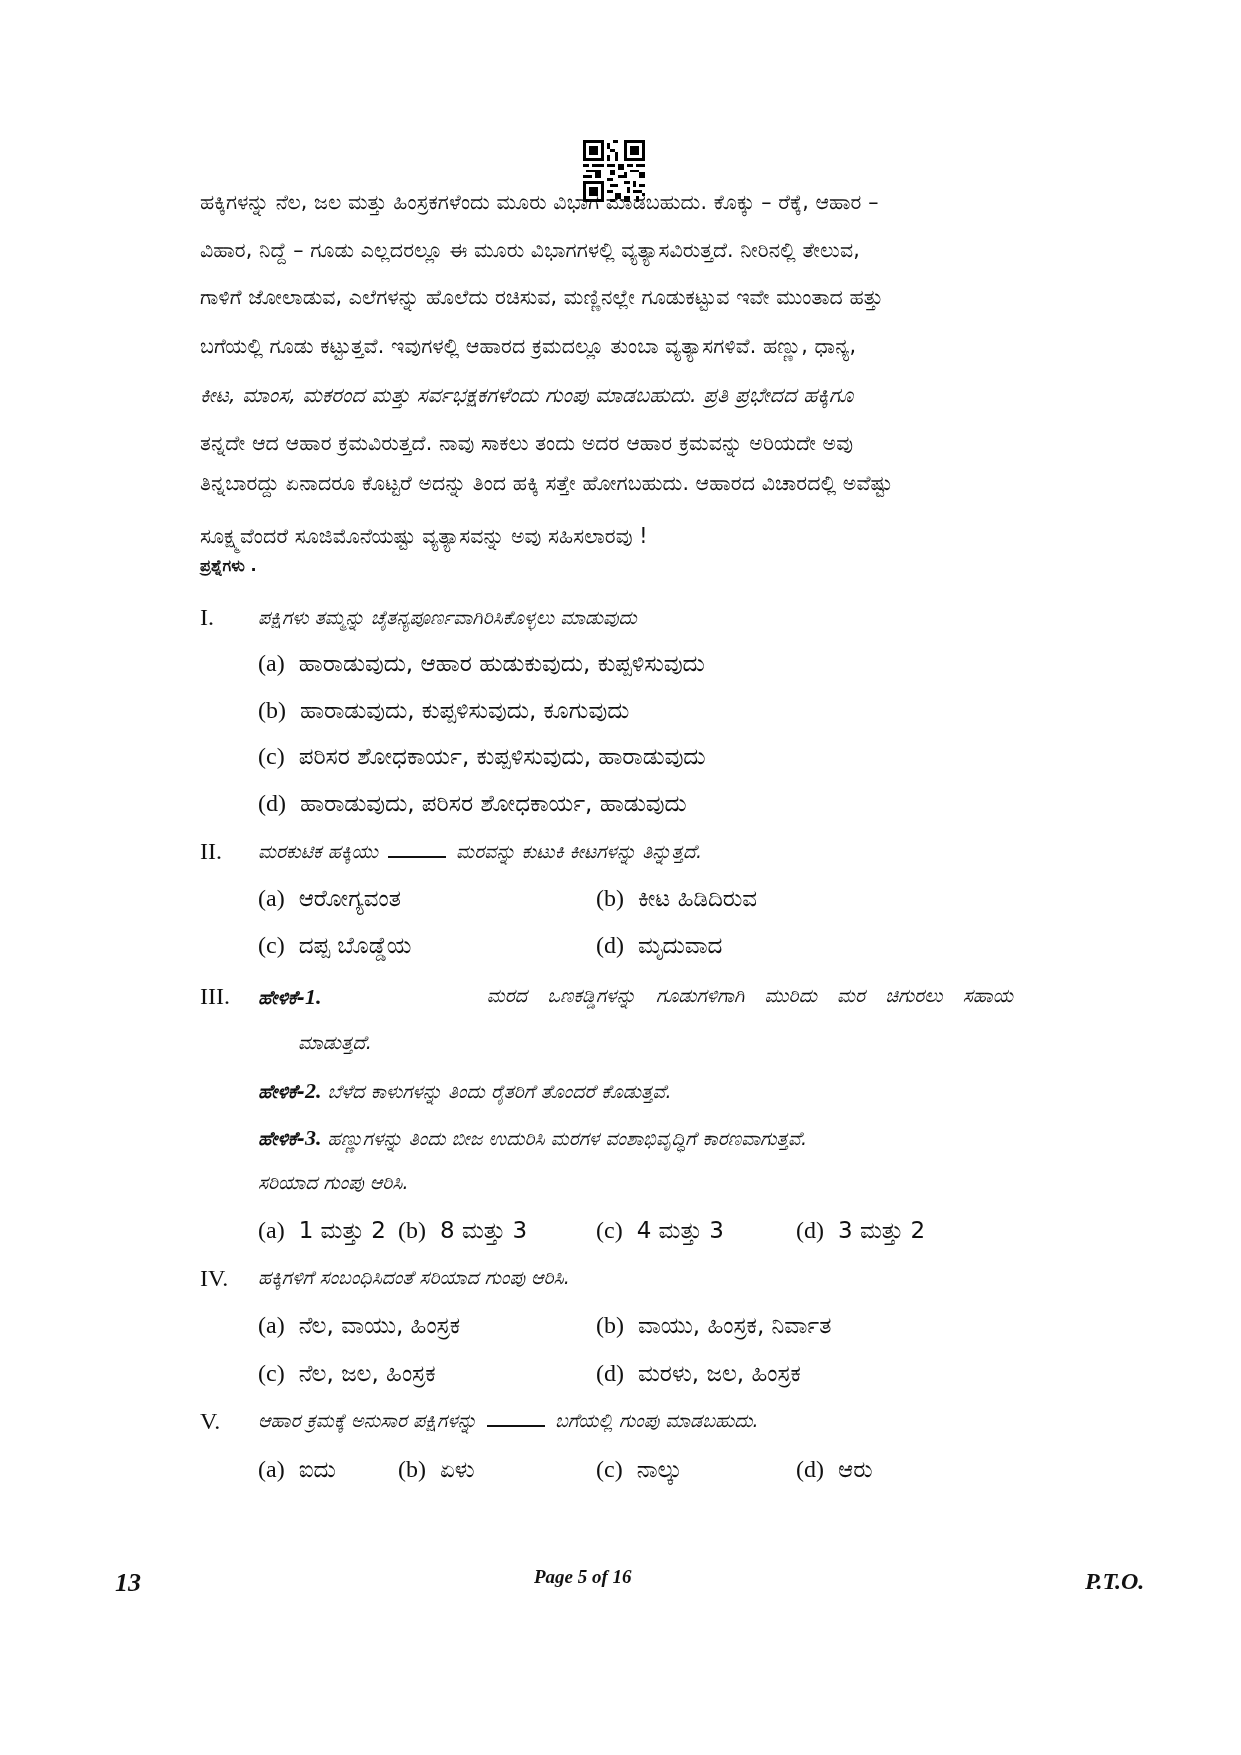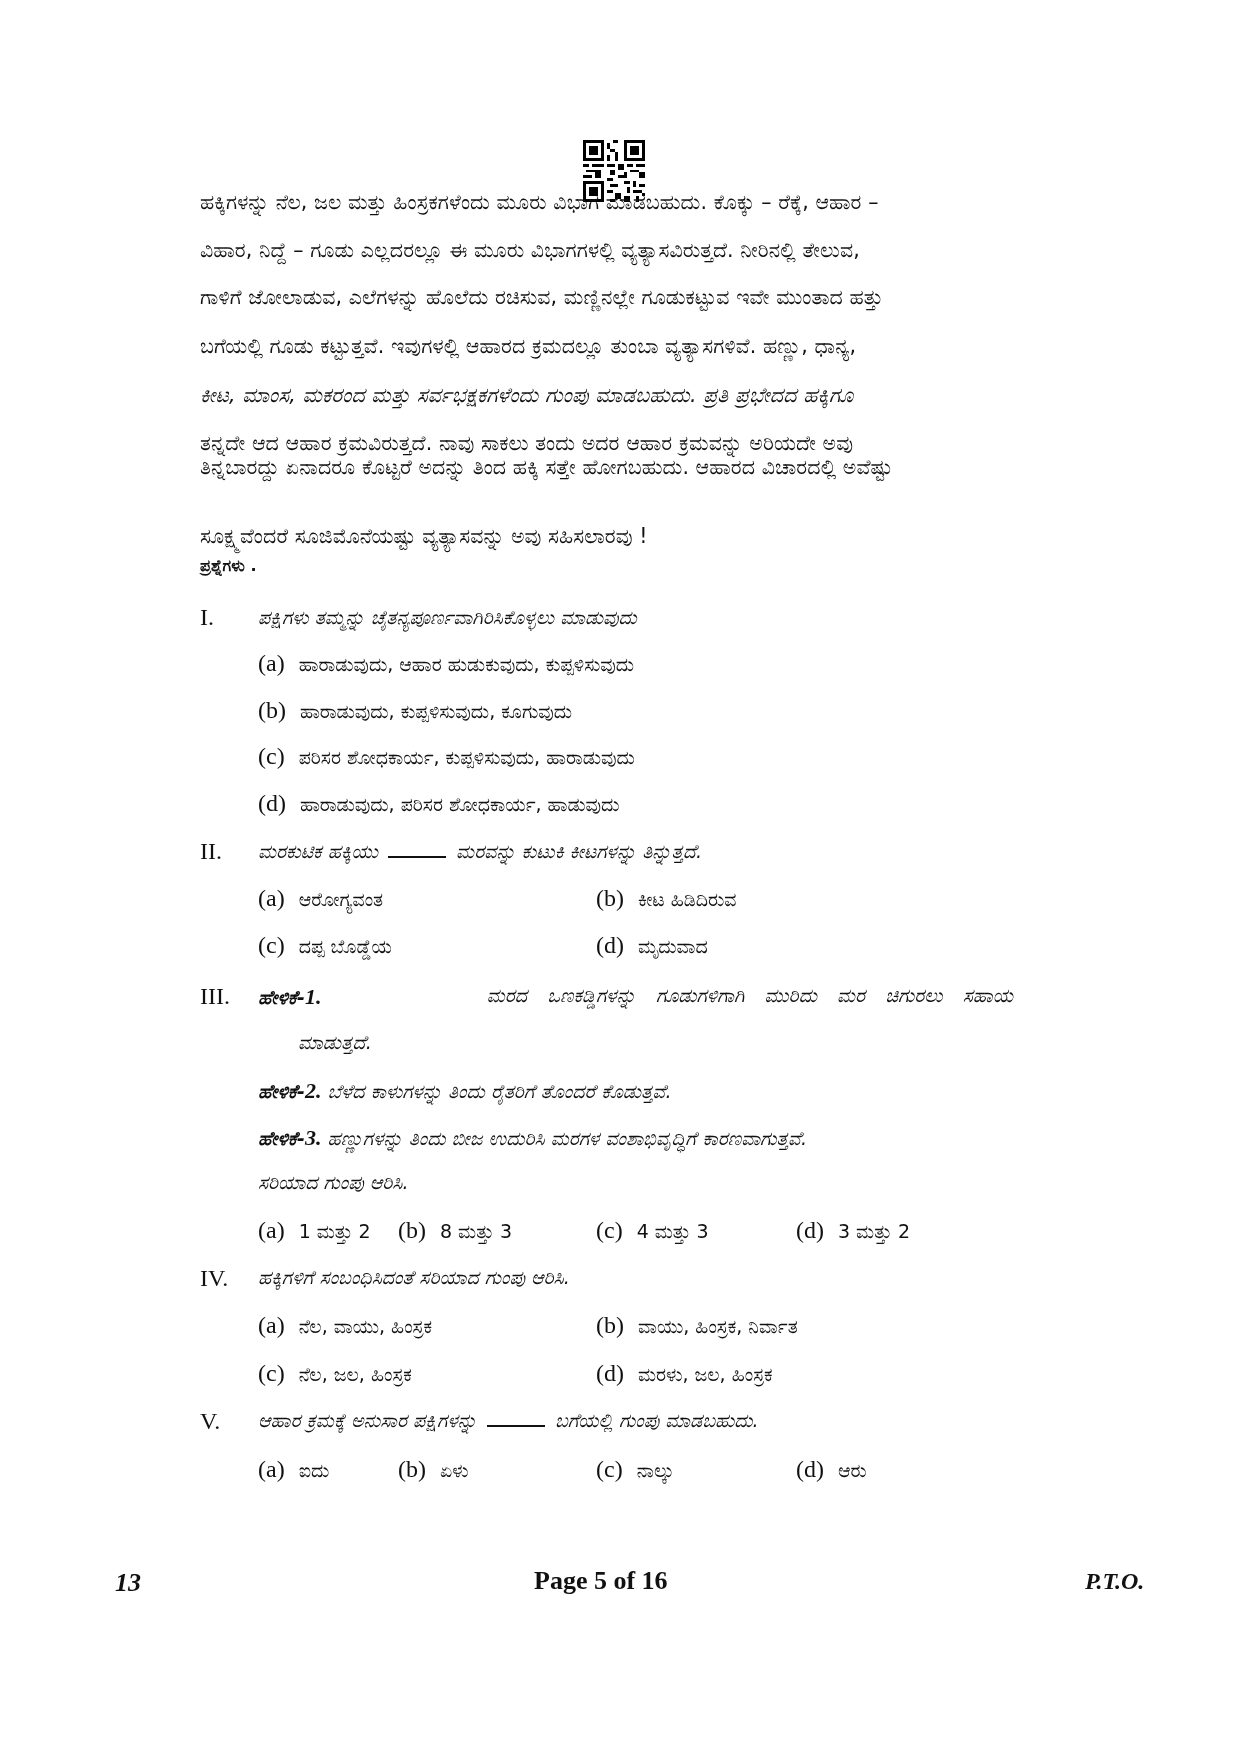--- a/index.html
+++ b/index.html
@@ -10,26 +10,26 @@
   .line { position:absolute; left:200px; width:830px; font-size:20px; line-height:30px;
           white-space:nowrap; text-align:justify; }
   .para { font-family:"DejaVu Sans", sans-serif; font-size:20.5px; letter-spacing:0.1px; }
   .heading { position:absolute; left:200px; top:556px; font-family:"DejaVu Sans", sans-serif;
              font-size:16px; font-weight:bold; }
   .qnum { position:absolute; left:200px; font-family:"Liberation Serif", serif; font-size:24px; }
   .qtext { position:absolute; left:258px; font-family:"DejaVu Sans", sans-serif; font-size:19px;
            white-space:nowrap;font-style:italic; }
   .opt { position:absolute; font-size:19px; white-space:nowrap; display:flex; gap:14px; align-items:baseline; }
   .opt .lbl { font-family:"Liberation Serif", serif; font-size:24px; }
-  .opt .txt { font-family:"DejaVu Sans", sans-serif; font-size:19px; }
+  .opt .txt { font-family:"DejaVu Sans", sans-serif; font-size:23px; }
   .blank { display:inline-block; width:58px; border-bottom:2px solid #111; margin:0 4px; height:14px; }
   .footer-left { position:absolute; left:115px; top:1568px; font-family:"Liberation Serif", serif;
                  font-size:26px; font-weight:bold;font-style:italic; }
   .footer-center { position:absolute; left:534px; top:1566px; font-family:"Liberation Serif", serif;
-                   font-size:26px; font-weight:bold; }
+                   font-size:19px; font-style:italic; font-weight:bold; }
   .footer-right { position:absolute; left:1085px; top:1568px; font-family:"Liberation Serif", serif;
                   font-size:24px; font-style:italic; font-weight:bold; }
   .stmt-label { font-weight:bold; font-family:"DejaVu Sans", sans-serif; }
   .stmt-num { font-weight:bold; font-family:"Liberation Serif", serif; font-size:22px; }
 </style>
 </head>
 <body>
 
 <div class="page">
 
@@ -86,21 +86,21 @@
     </g>
   </svg>
 
   <div>
     <div class="line para" style="top:187px;">ಹಕ್ಕಿಗಳನ್ನು ನೆಲ, ಜಲ ಮತ್ತು ಹಿಂಸ್ರಕಗಳೆಂದು ಮೂರು ವಿಭಾಗ ಮಾಡಬಹುದು. ಕೊಕ್ಕು – ರೆಕ್ಕೆ, ಆಹಾರ –</div>
     <div class="line para" style="top:235px;">ವಿಹಾರ, ನಿದ್ದೆ – ಗೂಡು ಎಲ್ಲದರಲ್ಲೂ ಈ ಮೂರು ವಿಭಾಗಗಳಲ್ಲಿ ವ್ಯತ್ಯಾಸವಿರುತ್ತದೆ. ನೀರಿನಲ್ಲಿ ತೇಲುವ,</div>
     <div class="line para" style="top:282px;">ಗಾಳಿಗೆ ಜೋಲಾಡುವ, ಎಲೆಗಳನ್ನು ಹೊಲೆದು ರಚಿಸುವ, ಮಣ್ಣಿನಲ್ಲೇ ಗೂಡುಕಟ್ಟುವ ಇವೇ ಮುಂತಾದ ಹತ್ತು</div>
     <div class="line para" style="top:331px;">ಬಗೆಯಲ್ಲಿ ಗೂಡು ಕಟ್ಟುತ್ತವೆ. ಇವುಗಳಲ್ಲಿ ಆಹಾರದ ಕ್ರಮದಲ್ಲೂ ತುಂಬಾ ವ್ಯತ್ಯಾಸಗಳಿವೆ. ಹಣ್ಣು, ಧಾನ್ಯ,</div>
     <div class="line para" style="top:380px;font-style:italic;">ಕೀಟ, ಮಾಂಸ, ಮಕರಂದ ಮತ್ತು ಸರ್ವಭಕ್ಷಕಗಳೆಂದು ಗುಂಪು ಮಾಡಬಹುದು. ಪ್ರತಿ ಪ್ರಭೇದದ ಹಕ್ಕಿಗೂ</div>
     <div class="line para" style="top:428px;">ತನ್ನದೇ ಆದ ಆಹಾರ ಕ್ರಮವಿರುತ್ತದೆ. ನಾವು ಸಾಕಲು ತಂದು ಅದರ ಆಹಾರ ಕ್ರಮವನ್ನು ಅರಿಯದೇ ಅವು</div>
-    <div class="line para" style="top:452px;">ತಿನ್ನಬಾರದ್ದು ಏನಾದರೂ ಕೊಟ್ಟರೆ ಅದನ್ನು ತಿಂದ ಹಕ್ಕಿ ಸತ್ತೇ ಹೋಗಬಹುದು. ಆಹಾರದ ವಿಚಾರದಲ್ಲಿ ಅವೆಷ್ಟು</div>
+    <div class="line para" style="top:468px;">ತಿನ್ನಬಾರದ್ದು ಏನಾದರೂ ಕೊಟ್ಟರೆ ಅದನ್ನು ತಿಂದ ಹಕ್ಕಿ ಸತ್ತೇ ಹೋಗಬಹುದು. ಆಹಾರದ ವಿಚಾರದಲ್ಲಿ ಅವೆಷ್ಟು</div>
     <div class="line para" style="top:521px;">ಸೂಕ್ಷ್ಮವೆಂದರೆ ಸೂಜಿಮೊನೆಯಷ್ಟು ವ್ಯತ್ಯಾಸವನ್ನು ಅವು ಸಹಿಸಲಾರವು !</div>
   </div>
 
   <div class="heading">ಪ್ರಶ್ನೆಗಳು .</div>
 
   <div>
     <div class="qnum" style="top:604px;">I.</div>
     <div class="qtext" style="top:606px;">ಪಕ್ಷಿಗಳು ತಮ್ಮನ್ನು ಚೈತನ್ಯಪೂರ್ಣವಾಗಿರಿಸಿಕೊಳ್ಳಲು ಮಾಡುವುದು</div>
     <div class="opt" style="left:258px; top:650px;">
       <span class="lbl">(a)</span>

